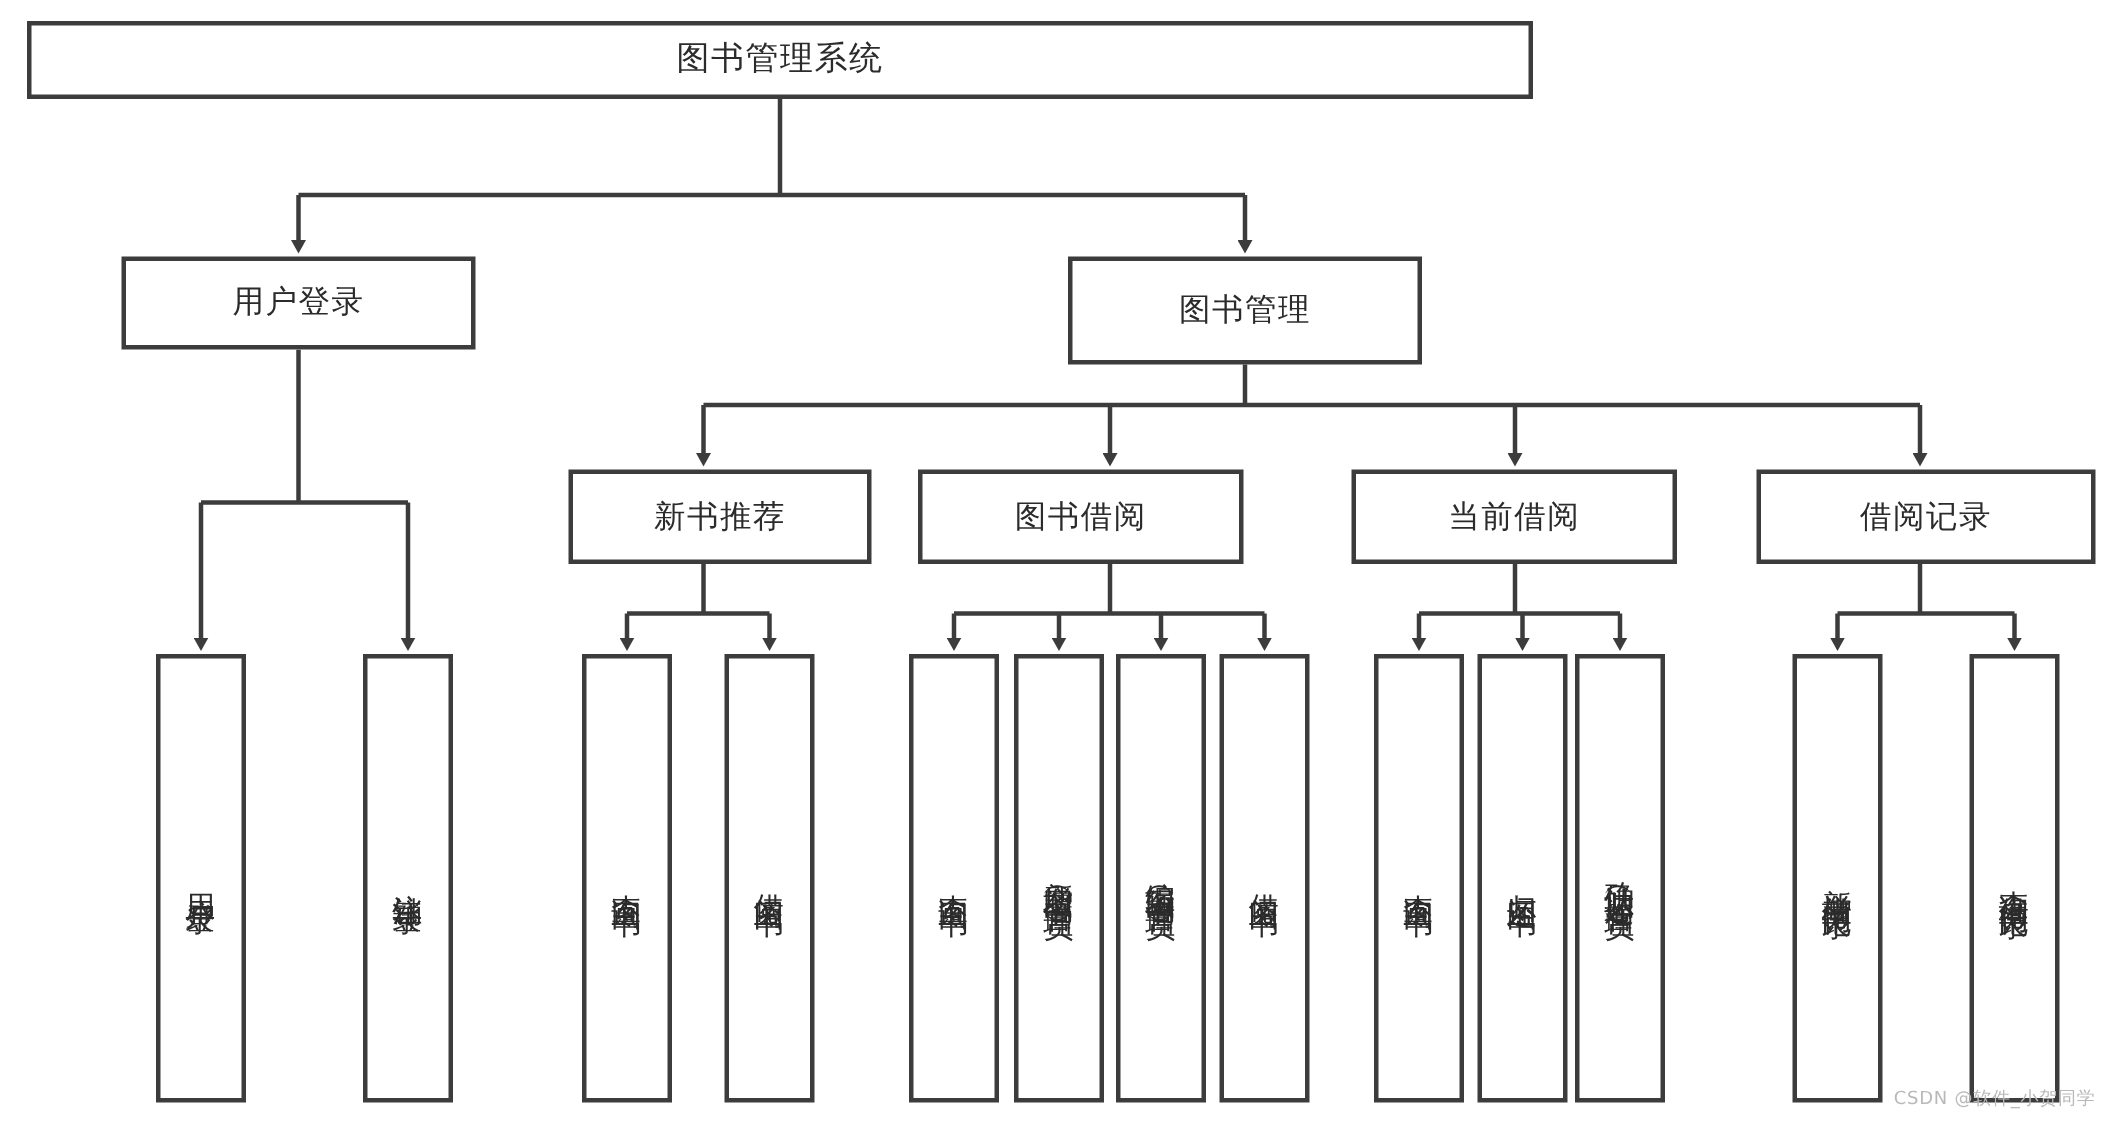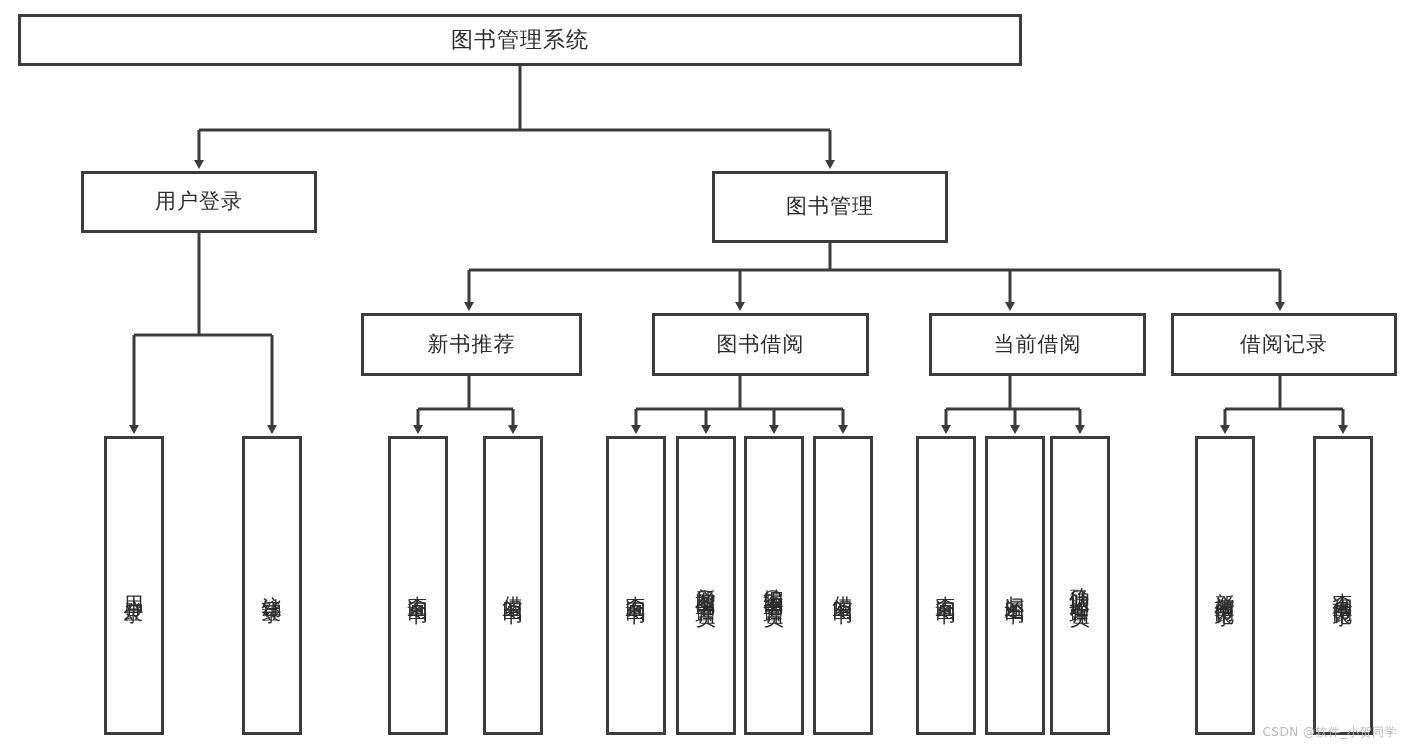--- a/index.html
+++ b/index.html
@@ -131,27 +131,27 @@
     <span>图书管理系统</span>
   </div>
 
   <div class="node h" style="left:81px; top:171px; width:236px; height:62px;">
     <span>用户登录</span>
   </div>
   <div class="node h" style="left:712px; top:171px; width:236px; height:72px;">
     <span>图书管理</span>
   </div>
 
-  <div class="node h" style="left:361px; top:313px; width:221px; height:63px;">
+  <div class="node h" style="left:379px; top:313px; width:202px; height:63px;">
     <span>新书推荐</span>
   </div>
-  <div class="node h" style="left:652px; top:313px; width:217px; height:63px;">
+  <div class="node h" style="left:612px; top:313px; width:217px; height:63px;">
     <span>图书借阅</span>
   </div>
-  <div class="node h" style="left:901px; top:313px; width:217px; height:63px;margin-left:28px;">
+  <div class="node h" style="left:901px; top:313px; width:217px; height:63px;">
     <span>当前借阅</span>
   </div>
   <div class="node h" style="left:1171px; top:313px; width:226px; height:63px;">
     <span>借阅记录</span>
   </div>
 
   <div class="node v" style="left:104px; top:436px; width:60px; height:299px;">
     <span class="vtext">用户登录</span>
   </div>
   <div class="node v" style="left:242px; top:436px; width:60px; height:299px;">

